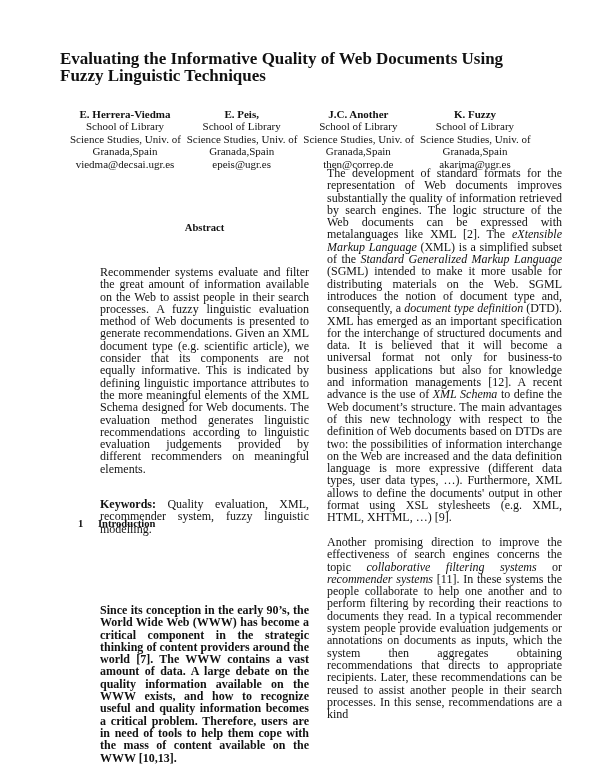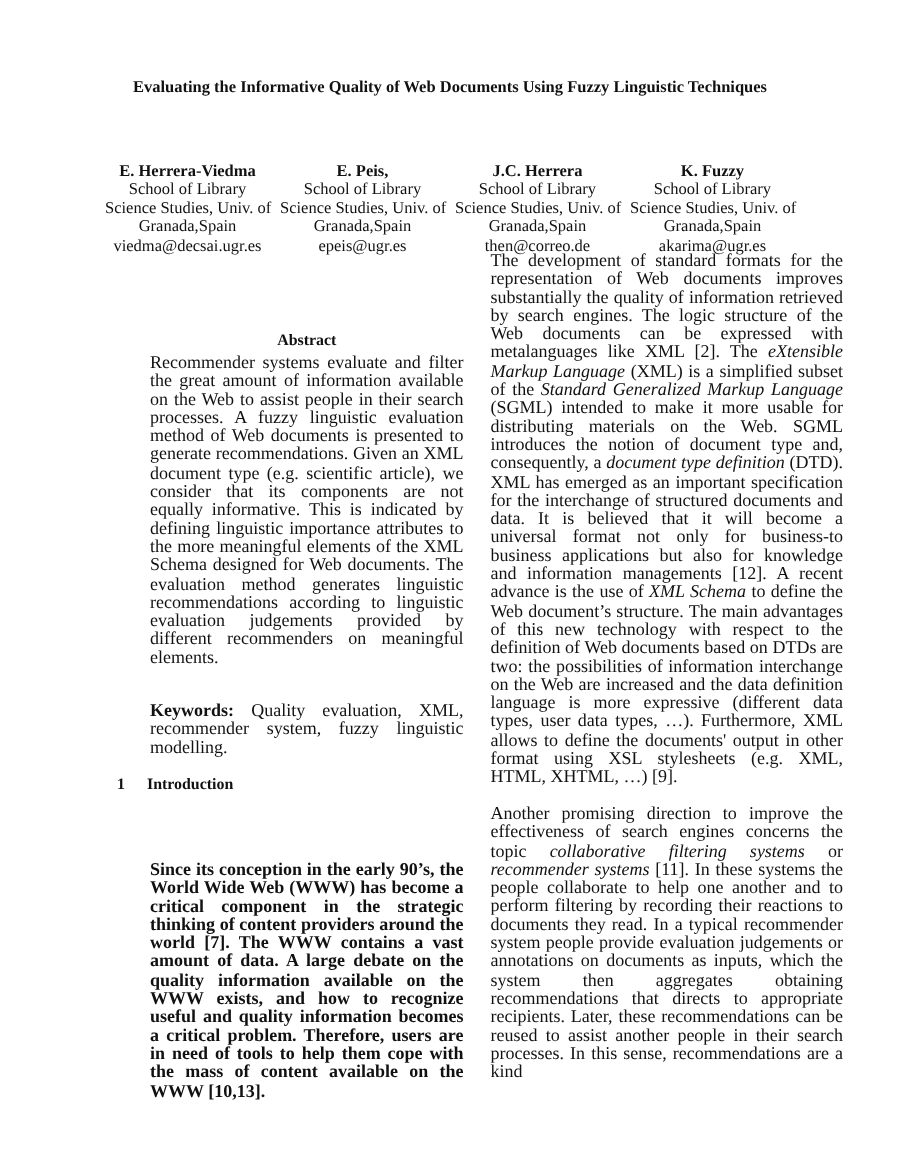--- a/index.html
+++ b/index.html
@@ -2,31 +2,31 @@
 <html><head>
 <meta charset="utf-8">
 <style>
   html, body { margin: 0; padding: 0; background: #ffffff; }
   body {
     width: 600px; height: 776px; position: relative; overflow: hidden;
     font-family: "Liberation Serif", serif; color: #111;
   }
   .title {
     position: absolute; left: 60px; top: 50px; width: 480px;
-    text-align: center; font-weight: bold; font-size: 11px; line-height: 17px;
+    font-weight: bold; font-size: 17px; line-height: 17px;
   }
   .authors {
     position: absolute; top: 108px; left: 70px; width: 460px;
     display: flex; justify-content: space-between;
   }
   .author {
     width: 110px; text-align: center; font-size: 11px; line-height: 12.4px; white-space: nowrap;
   }
   .author .name { font-weight: bold; }
-  .col-left { position: absolute; left: 100px; width: 209px; }
+  .col-left { position: absolute; left: 100px; width: 209px; margin-top: 31px; }
   .col-right { position: absolute; left: 327px; width: 235px; }
   .just {
     font-size: 12px; line-height: 12.3px; text-align: justify; margin: 0;
     hyphens: none;
   }
   .abstract-head {
     position: absolute; left: 100px; width: 209px; top: 206px;
     text-align: center; font-weight: bold; font-size: 10.6px; margin-top: 16px;
   }
   .section-head {
@@ -49,21 +49,21 @@
     <div>viedma@decsai.ugr.es</div>
   </div>
   <div class="author">
     <div class="name">E. Peis,</div>
     <div>School of Library</div>
     <div>Science Studies, Univ. of</div>
     <div>Granada,Spain</div>
     <div>epeis@ugr.es</div>
   </div>
   <div class="author">
-    <div class="name">J.C. Herrera</div>
+    <div class="name">J.C. Another</div>
     <div>School of Library</div>
     <div>Science Studies, Univ. of</div>
     <div>Granada,Spain</div>
     <div>then@correo.de</div>
   </div>
   <div class="author">
     <div class="name">K. Fuzzy</div>
     <div>School of Library</div>
     <div>Science Studies, Univ. of</div>
     <div>Granada,Spain</div>

